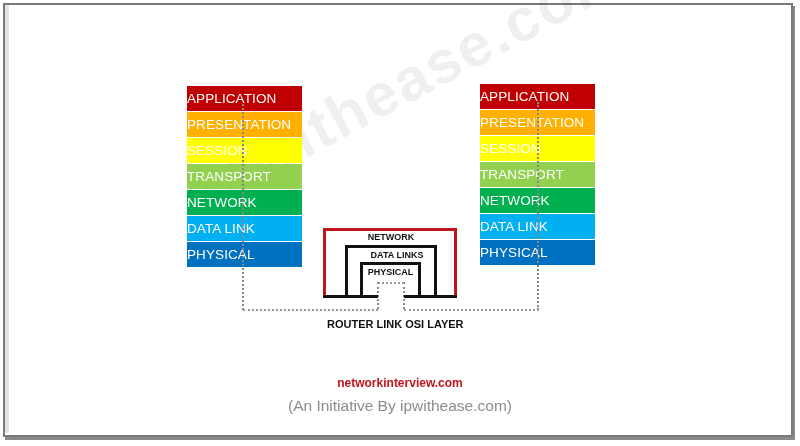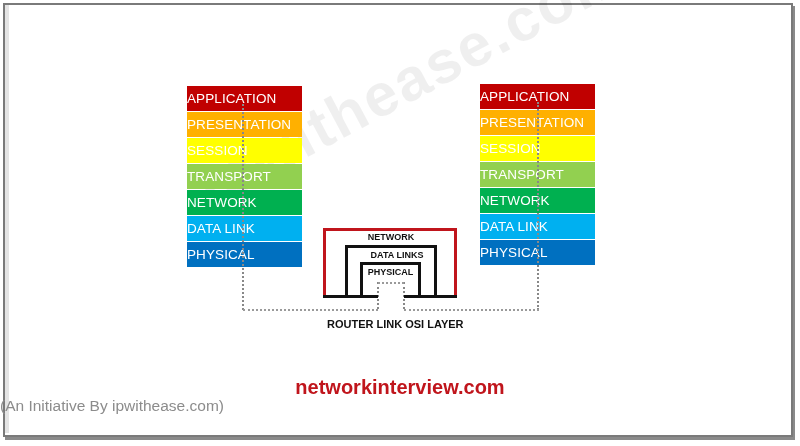--- a/index.html
+++ b/index.html
@@ -8,22 +8,22 @@
   .frame-inner-shadow { position:absolute; left:5px; top:5px; width:4px; height:428px; background:#e4e4e4; }
   .stack { position:absolute; width:115px; }
   .layer { height:25px; margin-bottom:1px; color:#fff; font-size:13.5px; text-align:left; line-height:25px; letter-spacing:0.1px; }
   .vdot { position:absolute; width:0; border-left:2px dotted #888; }
   .hdot { position:absolute; height:0; border-top:2px dotted #9a9a9a; }
   .router-box { position:absolute; box-sizing:border-box; border:3px solid #111; border-bottom:none; }
   .router-red { border-color:#c0151c; }
   .router-label { position:absolute; font-size:9px; font-weight:bold; color:#111; text-align:center; }
   .base-line { position:absolute; height:3px; background:#111; }
   .caption { position:absolute; font-size:11px; font-weight:bold; color:#111; }
-  .site { position:absolute; width:800px; text-align:center; font-size:20px; font-weight:bold; color:#c0151c; }
-  .sub { position:absolute; width:800px; font-size:15.5px; color:#8c8c8c; }
+  .site { position:absolute; width:800px; text-align:center; font-size:12px; font-weight:bold; color:#c0151c; }
+  .sub { position:absolute; width:800px; text-align:center; font-size:15.5px; color:#8c8c8c; }
   .watermark { position:absolute; left:185px; top:160px; font-size:60px; font-weight:bold; color:#000; opacity:0.06; transform:rotate(-28deg); transform-origin:left top; white-space:nowrap; letter-spacing:2px; }
 </style>
 </head>
 <body>
 
 <div class="frame"></div>
 <div class="frame-inner-shadow"></div>
 
 <div class="watermark">ipwithease.com</div>
 

